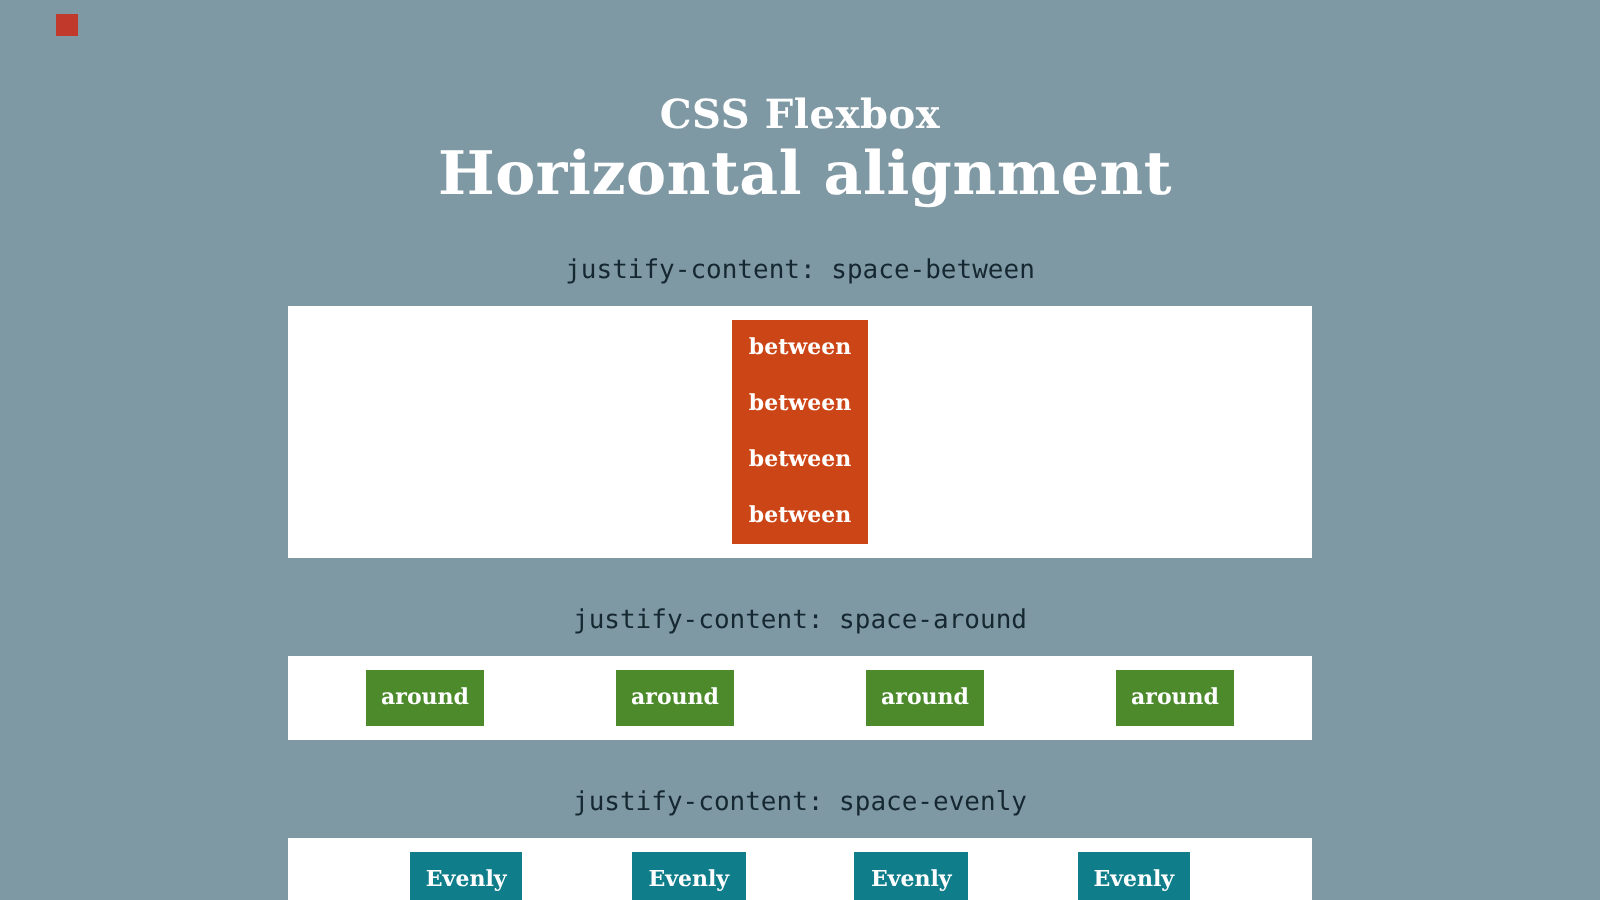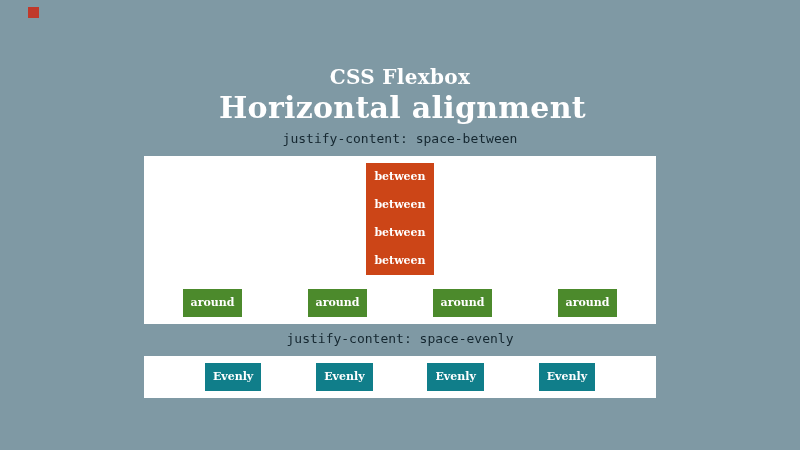--- a/index.html
+++ b/index.html
@@ -10,38 +10,38 @@
     position: relative;
     font-family: "DejaVu Serif", serif;
   }
   .slide { width: 800px; height: 450px; position: relative; }
 
   .red-dot {
     position: absolute; left: 28px; top: 7px;
     width: 11px; height: 11px;
   }
 
-  .header { text-align: center; padding-top: 66px; }
+  .header { text-align: center; padding-top: 46px; }
   .subtitle {
     font-family: "DejaVu Serif", serif;
     font-weight: bold; font-size: 20px; line-height: 23px;
     color: #FFFFFF; margin: 0; letter-spacing: 0.3px;
   }
   .title {
     font-family: "DejaVu Serif", serif;
     font-weight: bold; font-size: 30px; line-height: 33px;
     color: #FFFFFF; margin: 2px 0 0 5px; letter-spacing: 0.3px;
   }
 
   .code-label {
     display: block; text-align: center;
     font-family: "DejaVu Sans Mono", monospace;
     font-size: 13px; line-height: 15px;
     color: #152730;
-    margin: 7px auto 10px auto;
+    margin: 24px auto 10px auto;
   }
   .section:first-of-type .code-label { margin-top: 20px; }
 
   .flex-strip {
     width: 500px; margin: 0 auto;
     padding: 7px 6px;
     background: #FFFFFF;
     display: flex; align-items: center;
   }
   .row-between { justify-content: space-between; flex-direction: column; }
@@ -75,20 +75,21 @@
     <div class="code-label">justify-content: space-between</div>
     <div class="flex-strip row-between">
       <span class="flex-item" style="background-color: rgb(204, 69, 23);">between</span>
       <span class="flex-item" style="background-color: rgb(204, 69, 23);">between</span>
       <span class="flex-item" style="background-color: rgb(204, 69, 23);">between</span>
       <span class="flex-item" style="background-color: rgb(204, 69, 23);">between</span>
     </div>
   </div>
 
   <div class="section">
+    <div class="code-label">justify-content: space-around</div>
     <div class="flex-strip row-around">
       <span class="flex-item" style="background-color: rgb(76, 138, 44);">around</span>
       <span class="flex-item" style="background-color: rgb(76, 138, 44);">around</span>
       <span class="flex-item" style="background-color: rgb(76, 138, 44);">around</span>
       <span class="flex-item" style="background-color: rgb(76, 138, 44);">around</span>
     </div>
   </div>
 
   <div class="section">
     <div class="code-label">justify-content: space-evenly</div>

